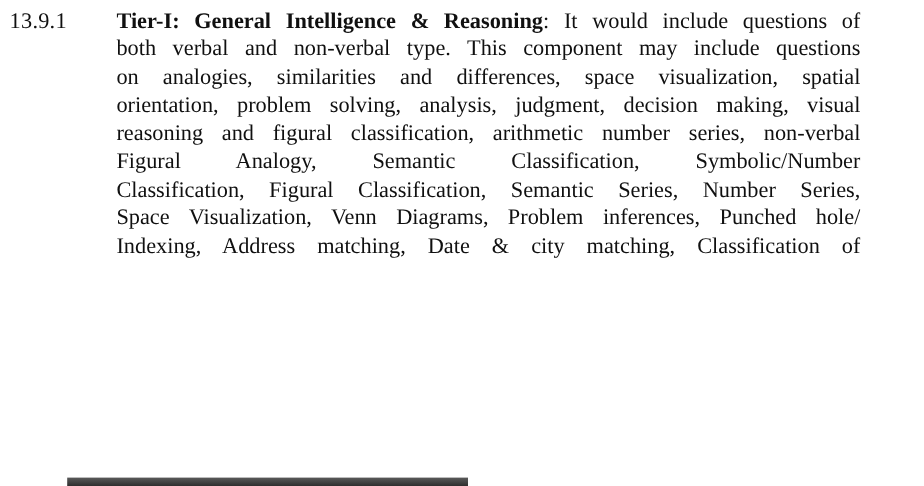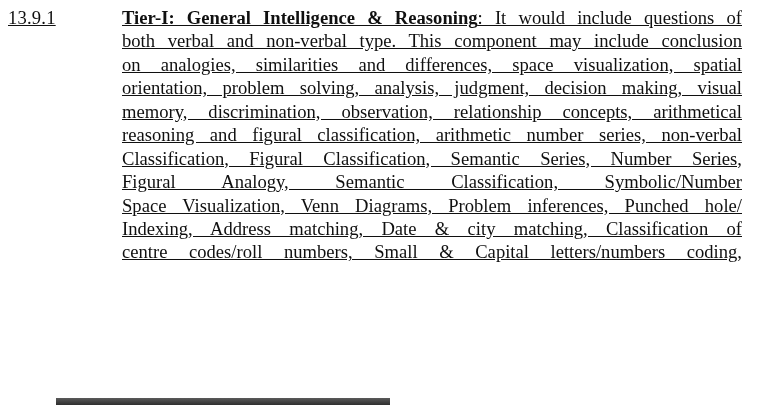--- a/index.html
+++ b/index.html
@@ -1,15 +1,15 @@
 <!DOCTYPE html>
 <html><head>
 <meta charset="utf-8">
 <style>
-  * { margin: 0; padding: 0; box-sizing: border-box; text-decoration: underline; }
+  * { margin: 0; padding: 0; box-sizing: border-box; }
   html, body { width: 770px; height: 405px; background: #ffffff; overflow: hidden; }
   body {
     position: relative;
     font-family: "Liberation Serif", "DejaVu Serif", serif;
     color: #101010;
     font-size: 18.6px;
     line-height: 23.45px;
   }
   .section-number {
     position: absolute;
@@ -23,21 +23,20 @@
     top: 6px;
     width: 620px;
   }
   .line {
     width: 620px;
     text-align: justify;
     text-align-last: justify;
     overflow: hidden;
     white-space: normal;
     height: 23.45px;
-    margin-left: 25px;
   }
   .bold { font-weight: bold; }
   .table-top-edge {
     position: absolute;
     left: 56px;
     top: 398px;
     width: 334px;
     height: 7px;
     background: linear-gradient(#5a5a5a, #2e2e2e);
   }
@@ -45,28 +44,26 @@
 </head>
 <body>
 
 <div>
 
   <div class="section-number">13.9.1</div>
 
   <div class="para-block">
     <div class="line"><span class="bold">Tier-I: General Intelligence &amp; Reasoning</span><span>:</span> <span>It would include questions of</span></div>
     <div>
-        <div class="line">both verbal and non-verbal type. This component may include conclusion</div>
+        <div class="line">both verbal and non-verbal type. This component may include questions</div>
         <div class="line">on analogies, similarities and differences, space visualization, spatial</div>
         <div class="line">orientation, problem solving, analysis, judgment, decision making, visual</div>
-        <div class="line">memory, discrimination, observation, relationship concepts, arithmetical</div>
         <div class="line">reasoning and figural classification, arithmetic number series, non-verbal</div>
+        <div class="line">Figural Analogy, Semantic Classification, Symbolic/Number</div>
         <div class="line">Classification, Figural Classification, Semantic Series, Number Series,</div>
-        <div class="line">Figural Analogy, Semantic Classification, Symbolic/Number</div>
         <div class="line">Space Visualization, Venn Diagrams, Problem inferences, Punched hole/</div>
         <div class="line">Indexing, Address matching, Date &amp; city matching, Classification of</div>
-        <div class="line">centre codes/roll numbers, Small &amp; Capital letters/numbers coding,</div>
       </div>
   </div>
 
   <div class="table-top-edge"></div>
 
 </div>
 
 </body></html>

